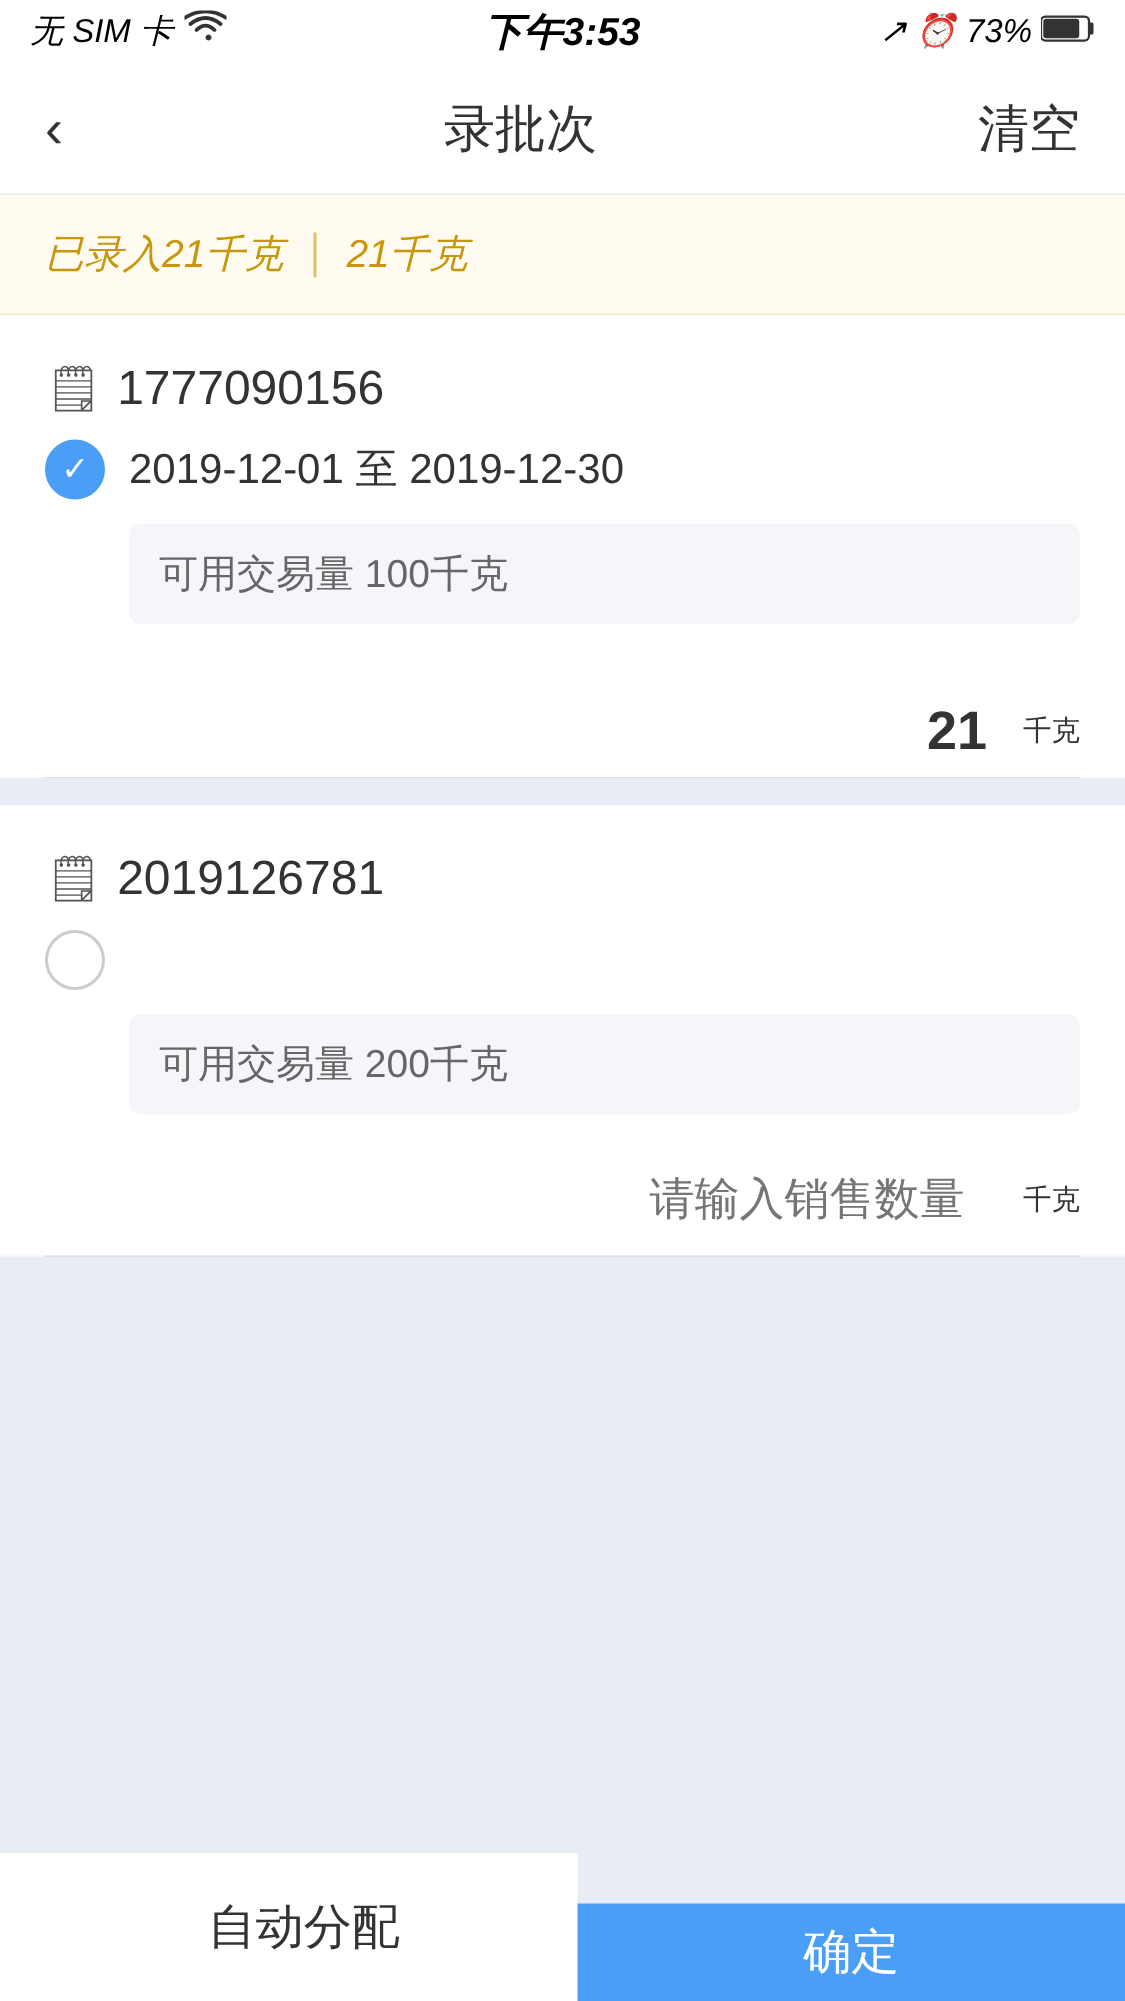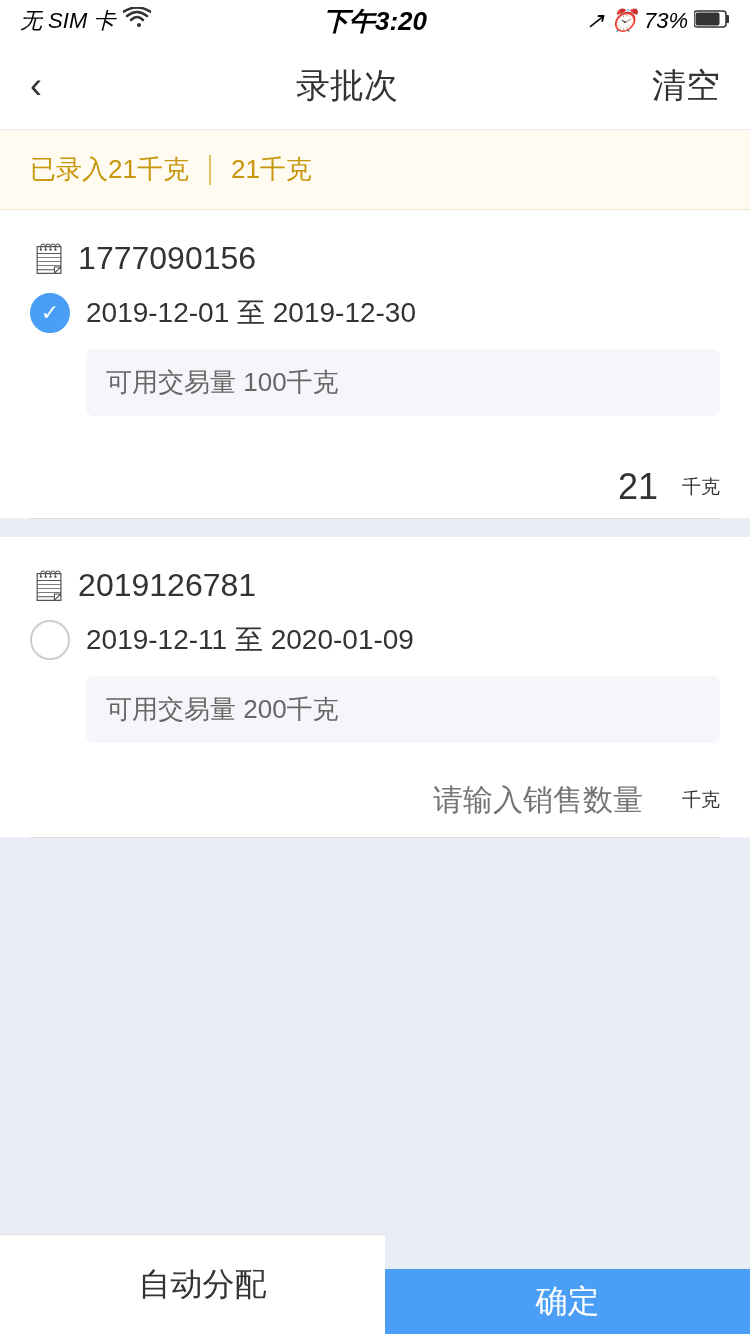--- a/index.html
+++ b/index.html
@@ -78,20 +78,21 @@
       background: #fffbf0;
       padding: 22px 30px;
       display: flex;
       align-items: center;
       gap: 20px;
       border-bottom: 1px solid #f0e8cc;
     }
     .info-text {
       font-size: 26px;
       color: #c8960a;
+      font-style: italic;
     }
     .info-divider {
       width: 2px;
       height: 30px;
       background: #e0c060;
     }
 
     
     .batch-item {
       background: #fff;
@@ -158,21 +159,21 @@
     .amount-row {
       display: flex;
       align-items: center;
       justify-content: flex-end;
       padding: 20px 30px 10px 30px;
       background: #fff;
     }
     .amount-value {
       font-size: 36px;
       color: #333;
-      font-weight: 400;
+      font-weight: 700;
     }
     .amount-unit {
       font-size: 19px;
       color: #333;
       margin-left: 24px;
     }
 
     .amount-input-row {
       display: flex;
       align-items: center;
@@ -253,21 +254,21 @@
     <span>无 SIM 卡</span>
     <span>
       <svg width="28" height="22" viewBox="0 0 28 22">
         <path d="M14 18 a2 2 0 1 1 0 .001Z" fill="#333"></path>
         <path d="M8 13 Q14 7 20 13" stroke="#333" stroke-width="2.5" fill="none" stroke-linecap="round"></path>
         <path d="M4 9 Q14 1 24 9" stroke="#333" stroke-width="2.5" fill="none" stroke-linecap="round"></path>
         <path d="M0 5 Q14 -4 28 5" stroke="#333" stroke-width="2.5" fill="none" stroke-linecap="round"></path>
       </svg>
     </span>
   </div>
-  <div class="status-center">下午3:20</div>
+  <div class="status-center">下午3:53</div>
   <div class="status-right">
     <span>↗</span>
     <span>⏰</span>
     <span>73%</span>
     <span>
       <svg width="36" height="18" viewBox="0 0 36 18">
         <rect x="0" y="1" width="32" height="16" rx="3" ry="3" stroke="#333" stroke-width="1.5" fill="none"></rect>
         <rect x="32" y="5" width="3" height="8" rx="1" fill="#333"></rect>
         <rect x="1.5" y="2.5" width="24" height="13" rx="2" fill="#333"></rect>
       </svg>
@@ -311,21 +312,20 @@
 
 <div class="section-divider"></div>
 
 <div class="batch-item">
   <div class="batch-header">
     <span class="batch-icon">🗒</span>
     <span class="batch-id">2019126781</span>
   </div>
   <div class="batch-date-row">
     <div class="radio-circle"></div>
-    <span class="batch-date">2019-12-11 至 2020-01-09</span>
   </div>
   <div class="available-box">
     <span class="available-text">可用交易量 200千克</span>
   </div>
 </div>
 
 <div class="amount-input-row">
   <input class="amount-input" type="number" placeholder="请输入销售数量" style="">
   <span class="amount-unit">千克</span>
 </div>

